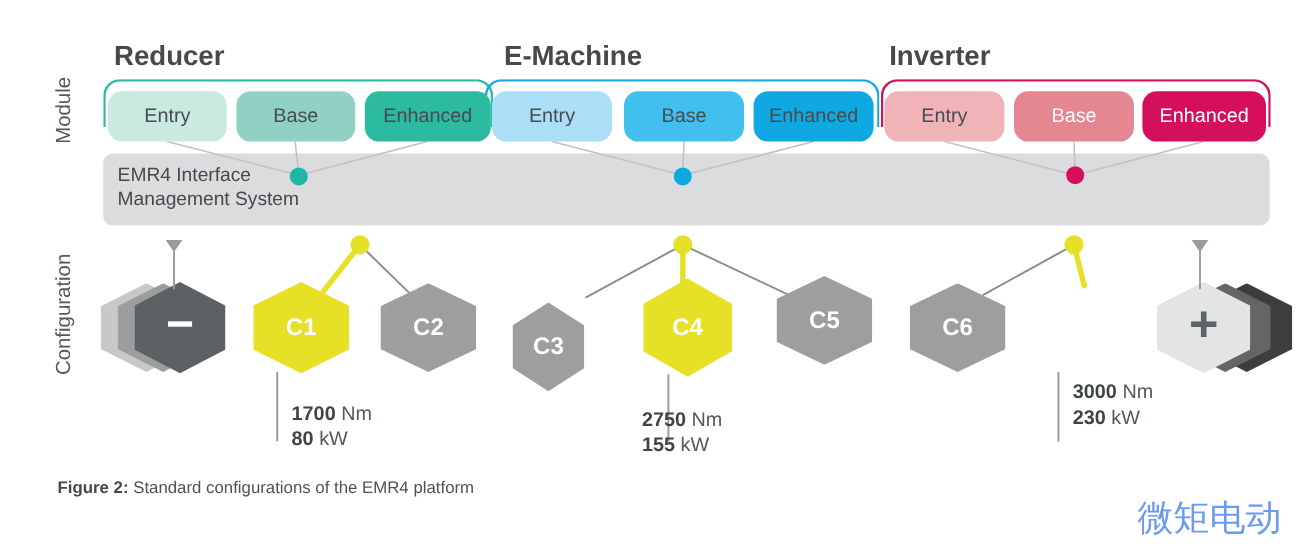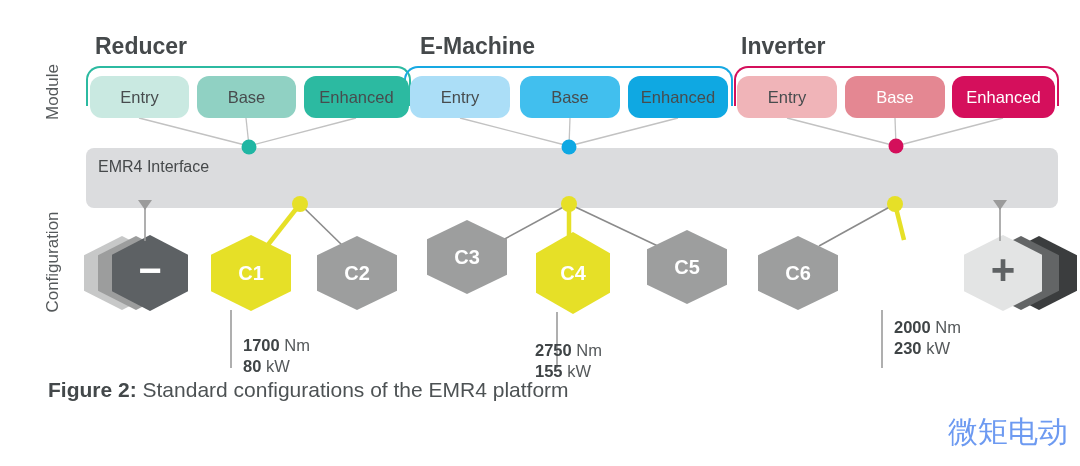--- a/index.html
+++ b/index.html
@@ -26,34 +26,34 @@
   #pill-r-entry{left:90px;width:99px;background:#c9e9e1;}
   #pill-r-base{left:197px;width:99px;background:#90d1c3;}
   #pill-r-enhanced{left:304px;width:105px;background:#2cbaa1;}
   #pill-e-entry{left:410px;width:100px;background:#abdef7;}
   #pill-e-base{left:520px;width:100px;background:#41bfee;}
   #pill-e-enhanced{left:628px;width:100px;background:#0fa8e2;}
   #pill-i-entry{left:737px;width:100px;background:#f0b4b8;}
   #pill-i-base{left:845px;width:100px;background:#e48792;}
   #pill-i-enhanced{left:952px;width:103px;background:#d50f5c;}
 
-  .bar{position:absolute;left:86px;top:148px;width:972px;height:60px;background:#dbdcde;
+  .bar{position:absolute;left:86px;top:128px;width:972px;height:60px;background:#dbdcde;
        border-radius:8px;z-index:0;}
   .bar-text{position:absolute;left:12px;top:9px;font-size:16px;line-height:20px;color:#46494b;}
 
   svg.connectors{position:absolute;left:0;top:0;z-index:1;}
 
   .hex{position:absolute;display:flex;align-items:center;justify-content:center;
        color:#ffffff;font-weight:bold;font-size:20px;z-index:2;
        clip-path:polygon(50% 0%,100% 26%,100% 74%,50% 100%,0% 74%,0% 26%);}
   .hex.gray{background:#9d9e9e;}
   .hex.yellow{background:#e6e027;}
   #hex-c1{left:211px;top:235px;width:80px;height:76px;}
   #hex-c2{left:317px;top:236px;width:80px;height:74px;}
-  #hex-c3{left:427px;top:220px;width:80px;height:74px;text-align:right;}
+  #hex-c3{left:427px;top:252px;width:60px;height:74px;text-align:right;}
   #hex-c4{left:536px;top:232px;width:74px;height:82px;}
   #hex-c5{left:647px;top:230px;width:80px;height:74px;}
   #hex-c6{left:758px;top:236px;width:80px;height:74px;}
   #hex-c7{left:865px;top:235px;width:82px;height:76px;}
   .hex-layer{position:absolute;clip-path:polygon(50% 0%,100% 26%,100% 74%,50% 100%,0% 74%,0% 26%);
              display:flex;align-items:center;justify-content:center;}
   
   #minus-back{left:84px;top:236px;width:76px;height:74px;background:#c7c8c8;}
   #minus-mid{left:98px;top:236px;width:76px;height:74px;background:#9c9d9d;}
   #minus-front{left:112px;top:235px;width:76px;height:76px;background:#5d6164;
@@ -64,21 +64,21 @@
   #plus-front{left:964px;top:235px;width:78px;height:76px;background:#e3e4e4;
               color:#5f6264;font-size:42px;font-weight:bold;}
   .glyph{transform:translateY(-3px);}
 
   .spec{position:absolute;font-size:16.5px;color:#55595b;line-height:21px;z-index:2;}
   .spec b{color:#3f4446;}
   #spec-c1{left:243px;top:335px;}
   #spec-c4{left:535px;top:317px;margin-top:23px;}
   #spec-c7{left:894px;top:317px;}
 
-  .caption{position:absolute;left:48px;top:378px;font-size:21px;color:#4d5254;}
+  .caption{position:absolute;left:48px;top:398px;font-size:14px;color:#4d5254;}
   .caption b{color:#43484a;}
 
   .watermark{position:absolute;left:918px;top:412px;width:150px;font-size:30px;
              color:#6d9af1;text-align:right;white-space:nowrap;}
 </style>
 </head>
 <body>
 
 <div class="stage">
 
@@ -99,20 +99,21 @@
   <div class="pill" id="pill-e-entry">Entry</div>
   <div class="pill" id="pill-e-base">Base</div>
   <div class="pill" id="pill-e-enhanced">Enhanced</div>
   <div class="pill" id="pill-i-entry">Entry</div>
   <div class="pill white-text" id="pill-i-base">Base</div>
   <div class="pill white-text" id="pill-i-enhanced">Enhanced</div>
 
   <div class="bar">
     <div class="bar-text">
       <div>EMR4 Interface</div>
+      <div>Management System</div>
     </div>
   </div>
 
   <svg class="connectors" width="1080" height="466" viewBox="0 0 1080 466">
 
     <g stroke="#c2c2c2" stroke-width="1.3" fill="none">
       <path d="M139,118 L249,146"></path>
         <path d="M246,118 L249,146"></path>
         <path d="M356,118 L249,146"></path>
       <path d="M460,118 L569,146"></path>
@@ -176,21 +177,21 @@
 
   <div class="spec" id="spec-c1">
     <div><b>1700</b> <span>Nm</span></div>
     <div><b>80</b> <span>kW</span></div>
   </div>
   <div class="spec" id="spec-c4">
     <div><b>2750</b> <span>Nm</span></div>
     <div><b>155</b> <span>kW</span></div>
   </div>
   <div class="spec" id="spec-c7">
-    <div><b>2000</b> <span>Nm</span></div>
+    <div><b>3000</b> <span>Nm</span></div>
     <div><b>230</b> <span>kW</span></div>
   </div>
 
   <div class="caption">
     <b>Figure 2:</b><span> Standard configurations of the EMR4 platform</span>
   </div>
 
   <div class="watermark">微矩电动</div>
 
 </div>

